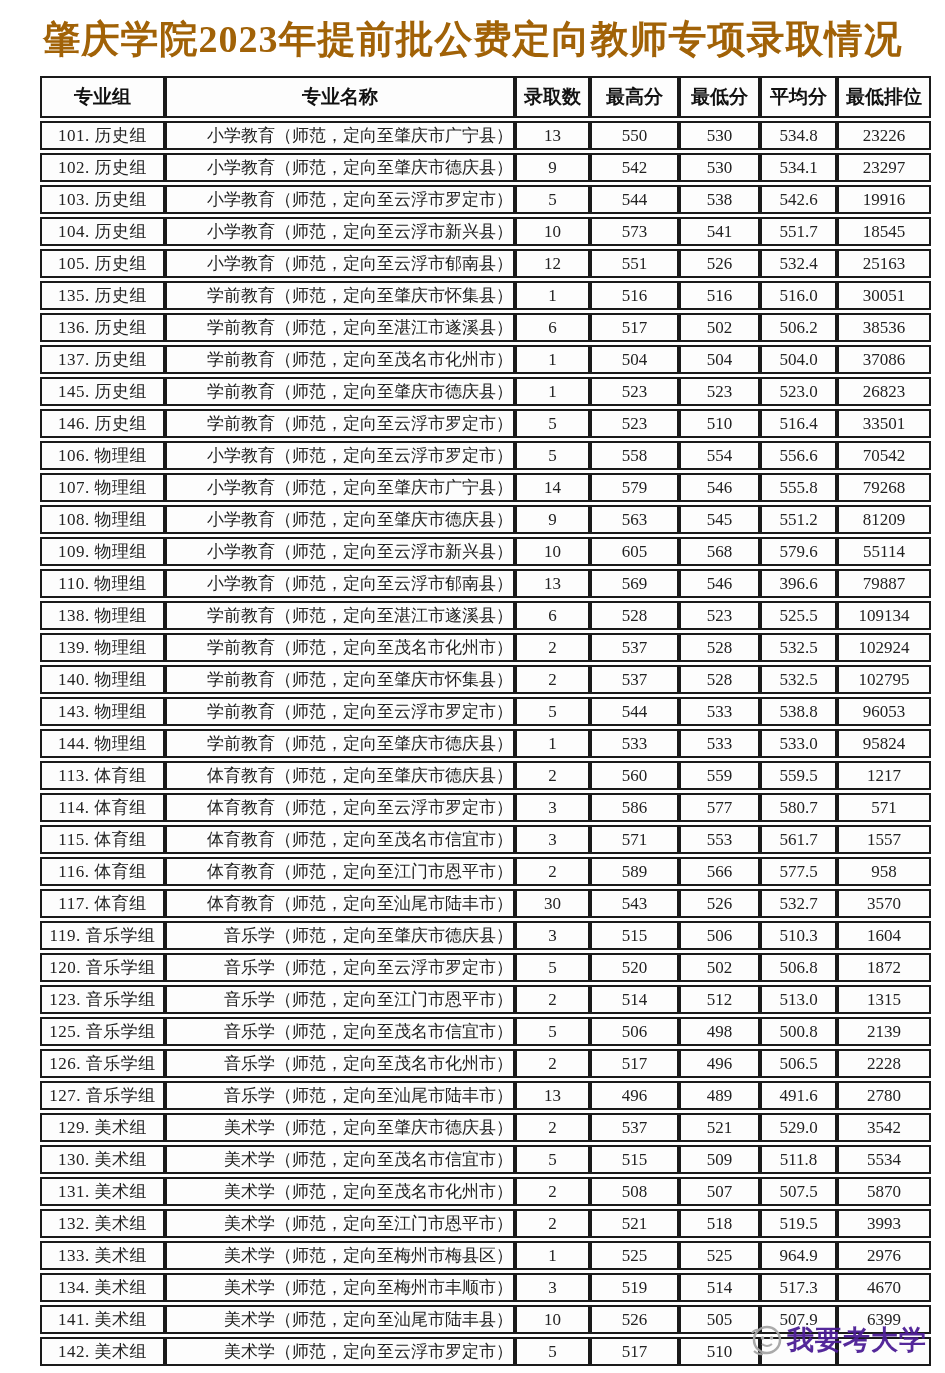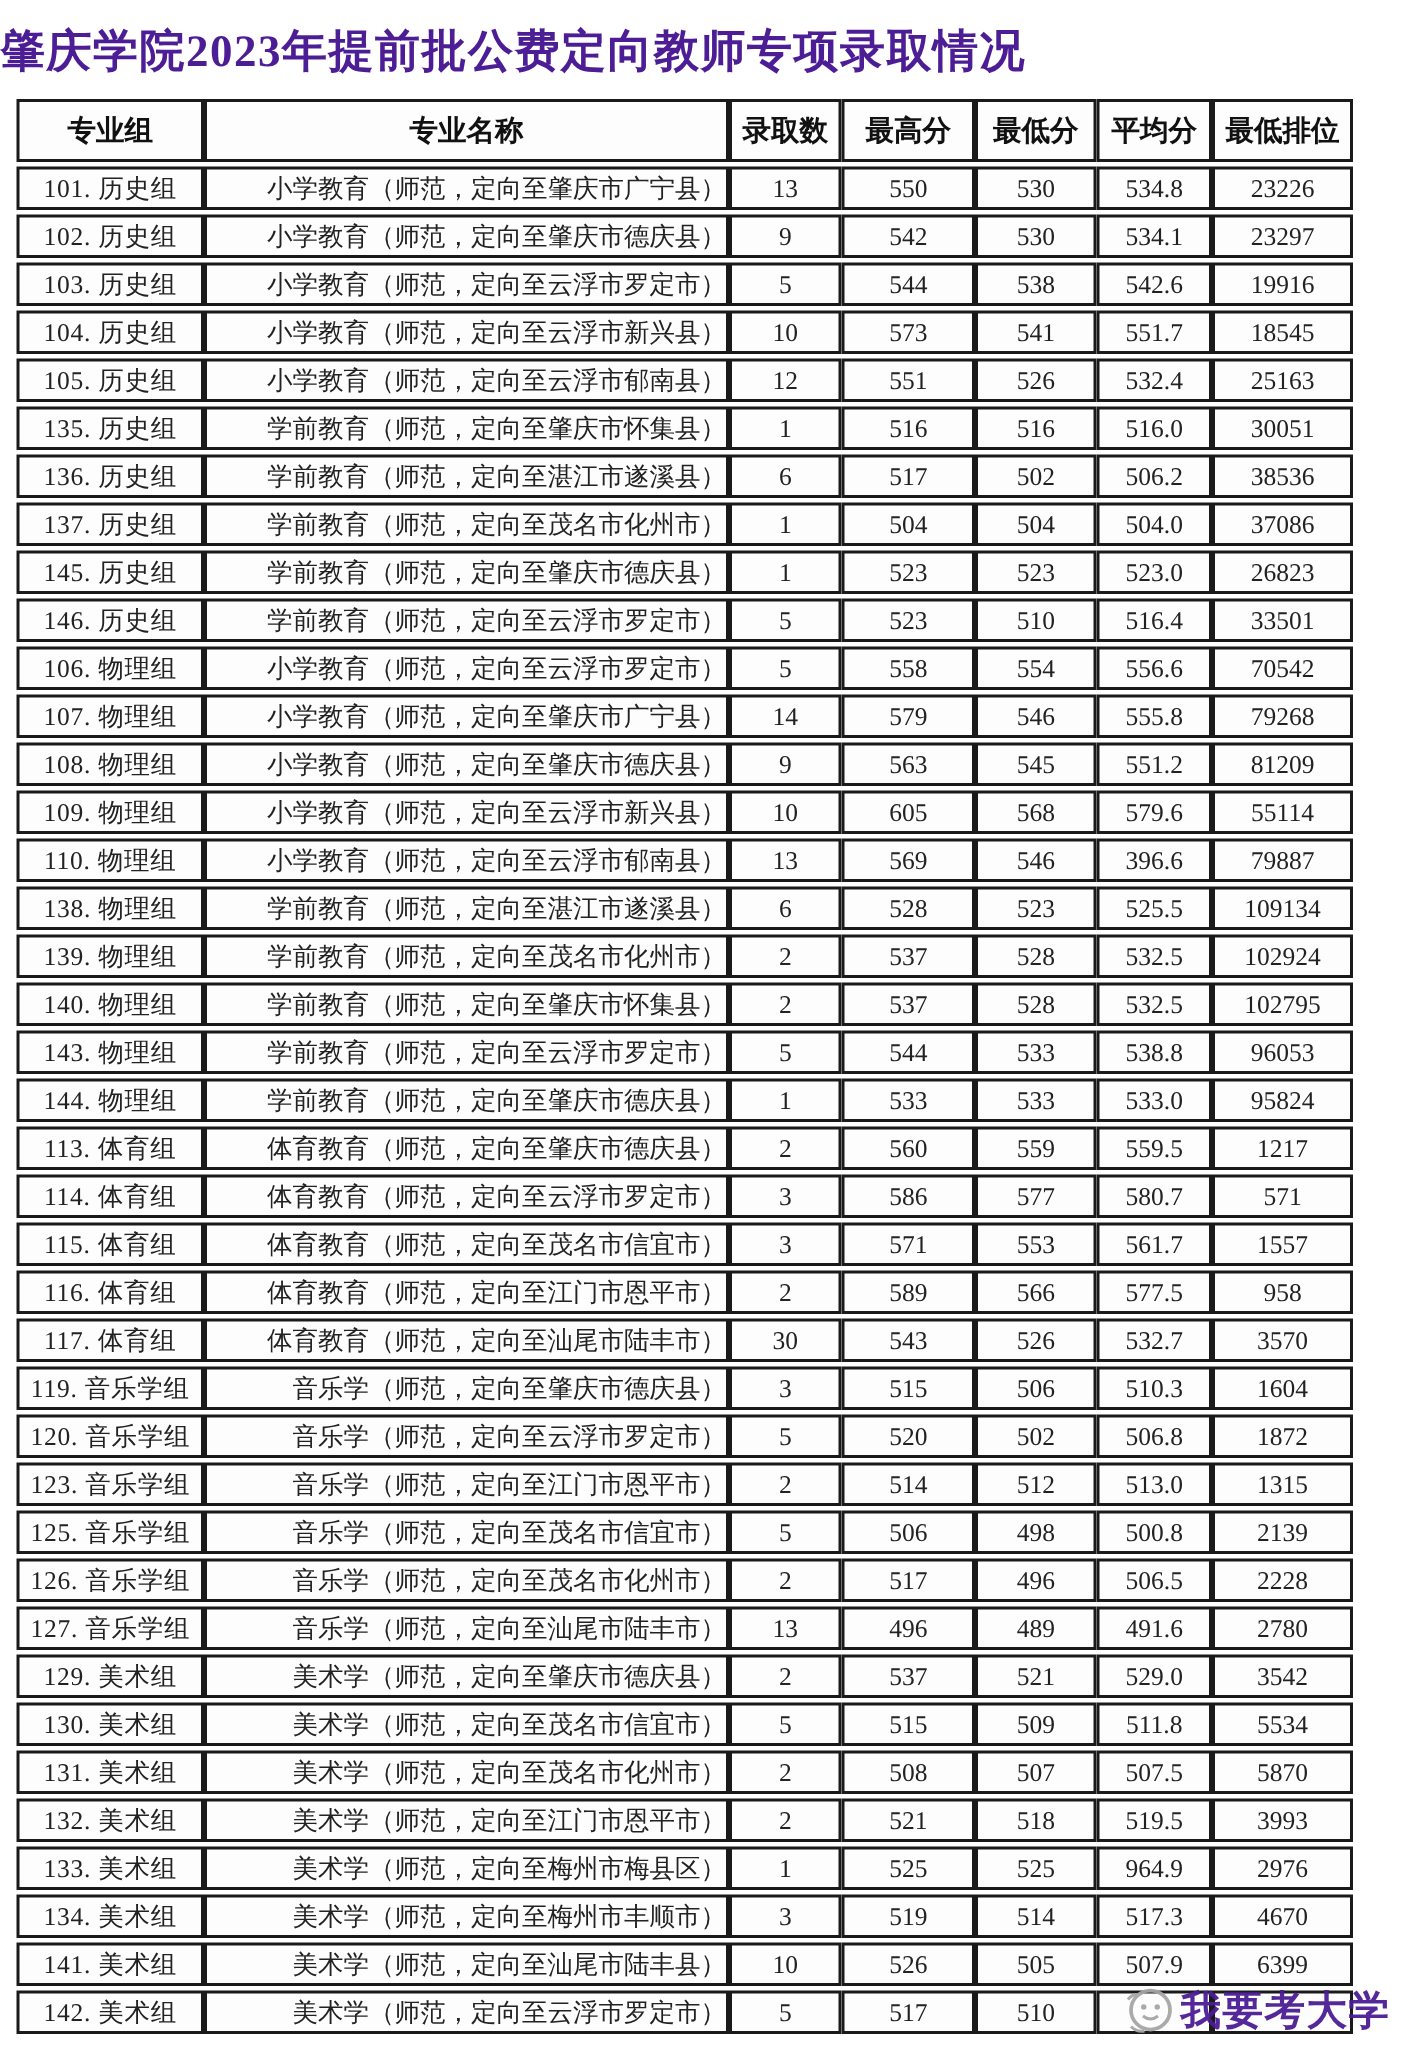--- a/index.html
+++ b/index.html
@@ -10,29 +10,29 @@
   body {
     width: 945px;
     height: 1373px;
     position: relative;
     font-family: "Liberation Serif", "DejaVu Serif", serif;
     color: #1c1c1c;
     overflow: hidden;
   }
   .title {
     margin: 14px 0 8px 0;
-    text-align: left;
-    font-size: 30px;
+    text-align: center;
+    font-size: 38px;
     font-weight: bold;
     letter-spacing: 1px;
-    color: #4c1d95;
+    color: #a16207;
     font-family: "Liberation Serif", "DejaVu Serif", serif;
   }
   table.admissions {
-    margin-left: 11px;
+    margin-left: 40px;
     width: 891px;
     table-layout: fixed;
     border-collapse: separate;
     border-spacing: 0 3px;
   }
   col.c0 { width: 125px; }
   col.c1 { width: 350px; }
   col.c2 { width: 75px; }
   col.c3 { width: 89px; }
   col.c4 { width: 81px; }

